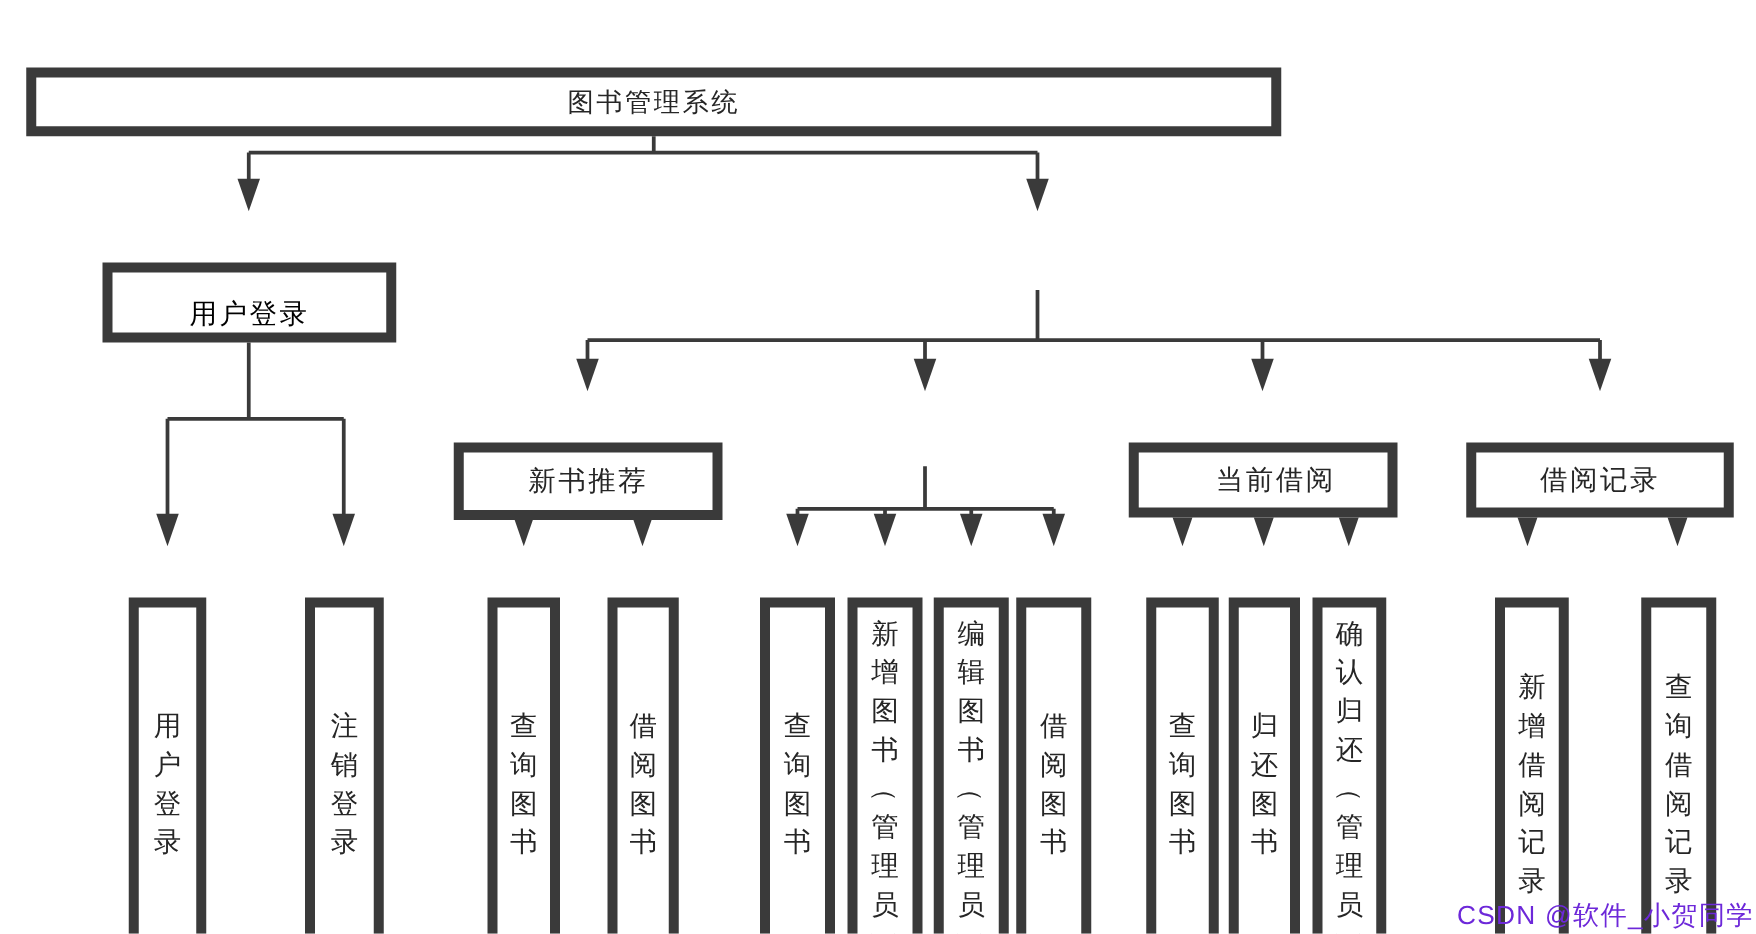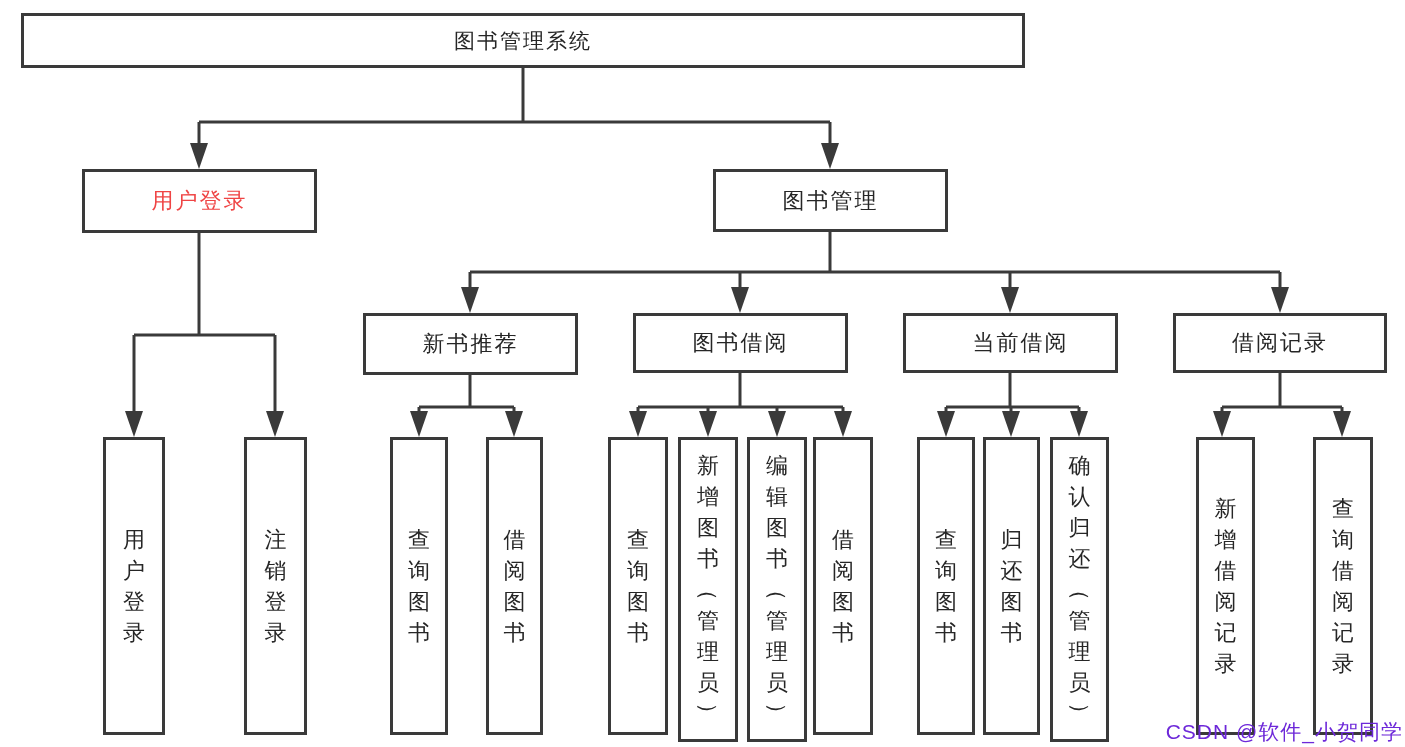--- a/index.html
+++ b/index.html
@@ -19,26 +19,27 @@
     position: absolute;
     left: 0;
     top: 0;
     width: 1405px;
     height: 747px;
   }
   .node {
     position: absolute;
     box-sizing: border-box;
     background: #ffffff;
-    border: 3px solid #22c55e;
+    border: 8px solid #22c55e;
     color: #262626;
     display: flex;
     align-items: center;
     justify-content: center;
     text-align: center;
+    margin-top: 41px;
   }
   .hlabel {
     font-size: 22px;
     letter-spacing: 2px;
     white-space: nowrap;
   }
   .root-label {
     font-size: 21px;
     letter-spacing: 2px;
     white-space: nowrap;
@@ -177,32 +178,26 @@
       <polygon class="arrow" points="1213,411 1231,411 1222,437" fill="#3a3a3a"></polygon>
       <line class="line" x1="1342" y1="407" x2="1342" y2="420" stroke="#3a3a3a"></line>
       <polygon class="arrow" points="1333,411 1351,411 1342,437" fill="#3a3a3a"></polygon>
     </g>
   </svg>
 
   <div class="node" id="node-root" style="border-color: rgb(58, 58, 58); color: rgb(38, 38, 38);">
     <span class="root-label">图书管理系统</span>
   </div>
 
-  <div class="node" id="node-user-login" style="border-color: rgb(58, 58, 58); color: #ef4444;">
+  <div class="node" id="node-user-login" style="border-color: rgb(58, 58, 58); color: #000000; align-items: flex-end;">
     <span class="hlabel">用户登录</span>
-  </div>
-  <div class="node" id="node-book-mgmt" style="border-color: rgb(58, 58, 58); color: rgb(38, 38, 38);">
-    <span class="hlabel">图书管理</span>
   </div>
 
   <div class="node" id="node-new-rec" style="border-color: rgb(58, 58, 58); color: rgb(38, 38, 38);">
     <span class="hlabel">新书推荐</span>
-  </div>
-  <div class="node" id="node-book-borrow" style="border-color: rgb(58, 58, 58); color: rgb(38, 38, 38);">
-    <span class="hlabel">图书借阅</span>
   </div>
   <div class="node" id="node-cur-borrow" style="border-color: rgb(58, 58, 58); color: rgb(38, 38, 38); padding-left: 20px;">
     <span class="hlabel">当前借阅</span>
   </div>
   <div class="node" id="node-records" style="border-color: rgb(58, 58, 58); color: rgb(38, 38, 38);">
     <span class="hlabel">借阅记录</span>
   </div>
 
   <div class="node leaf" id="leaf-user-login" style="border-color: rgb(58, 58, 58); color: rgb(38, 38, 38);">
     <span class="vtext">

